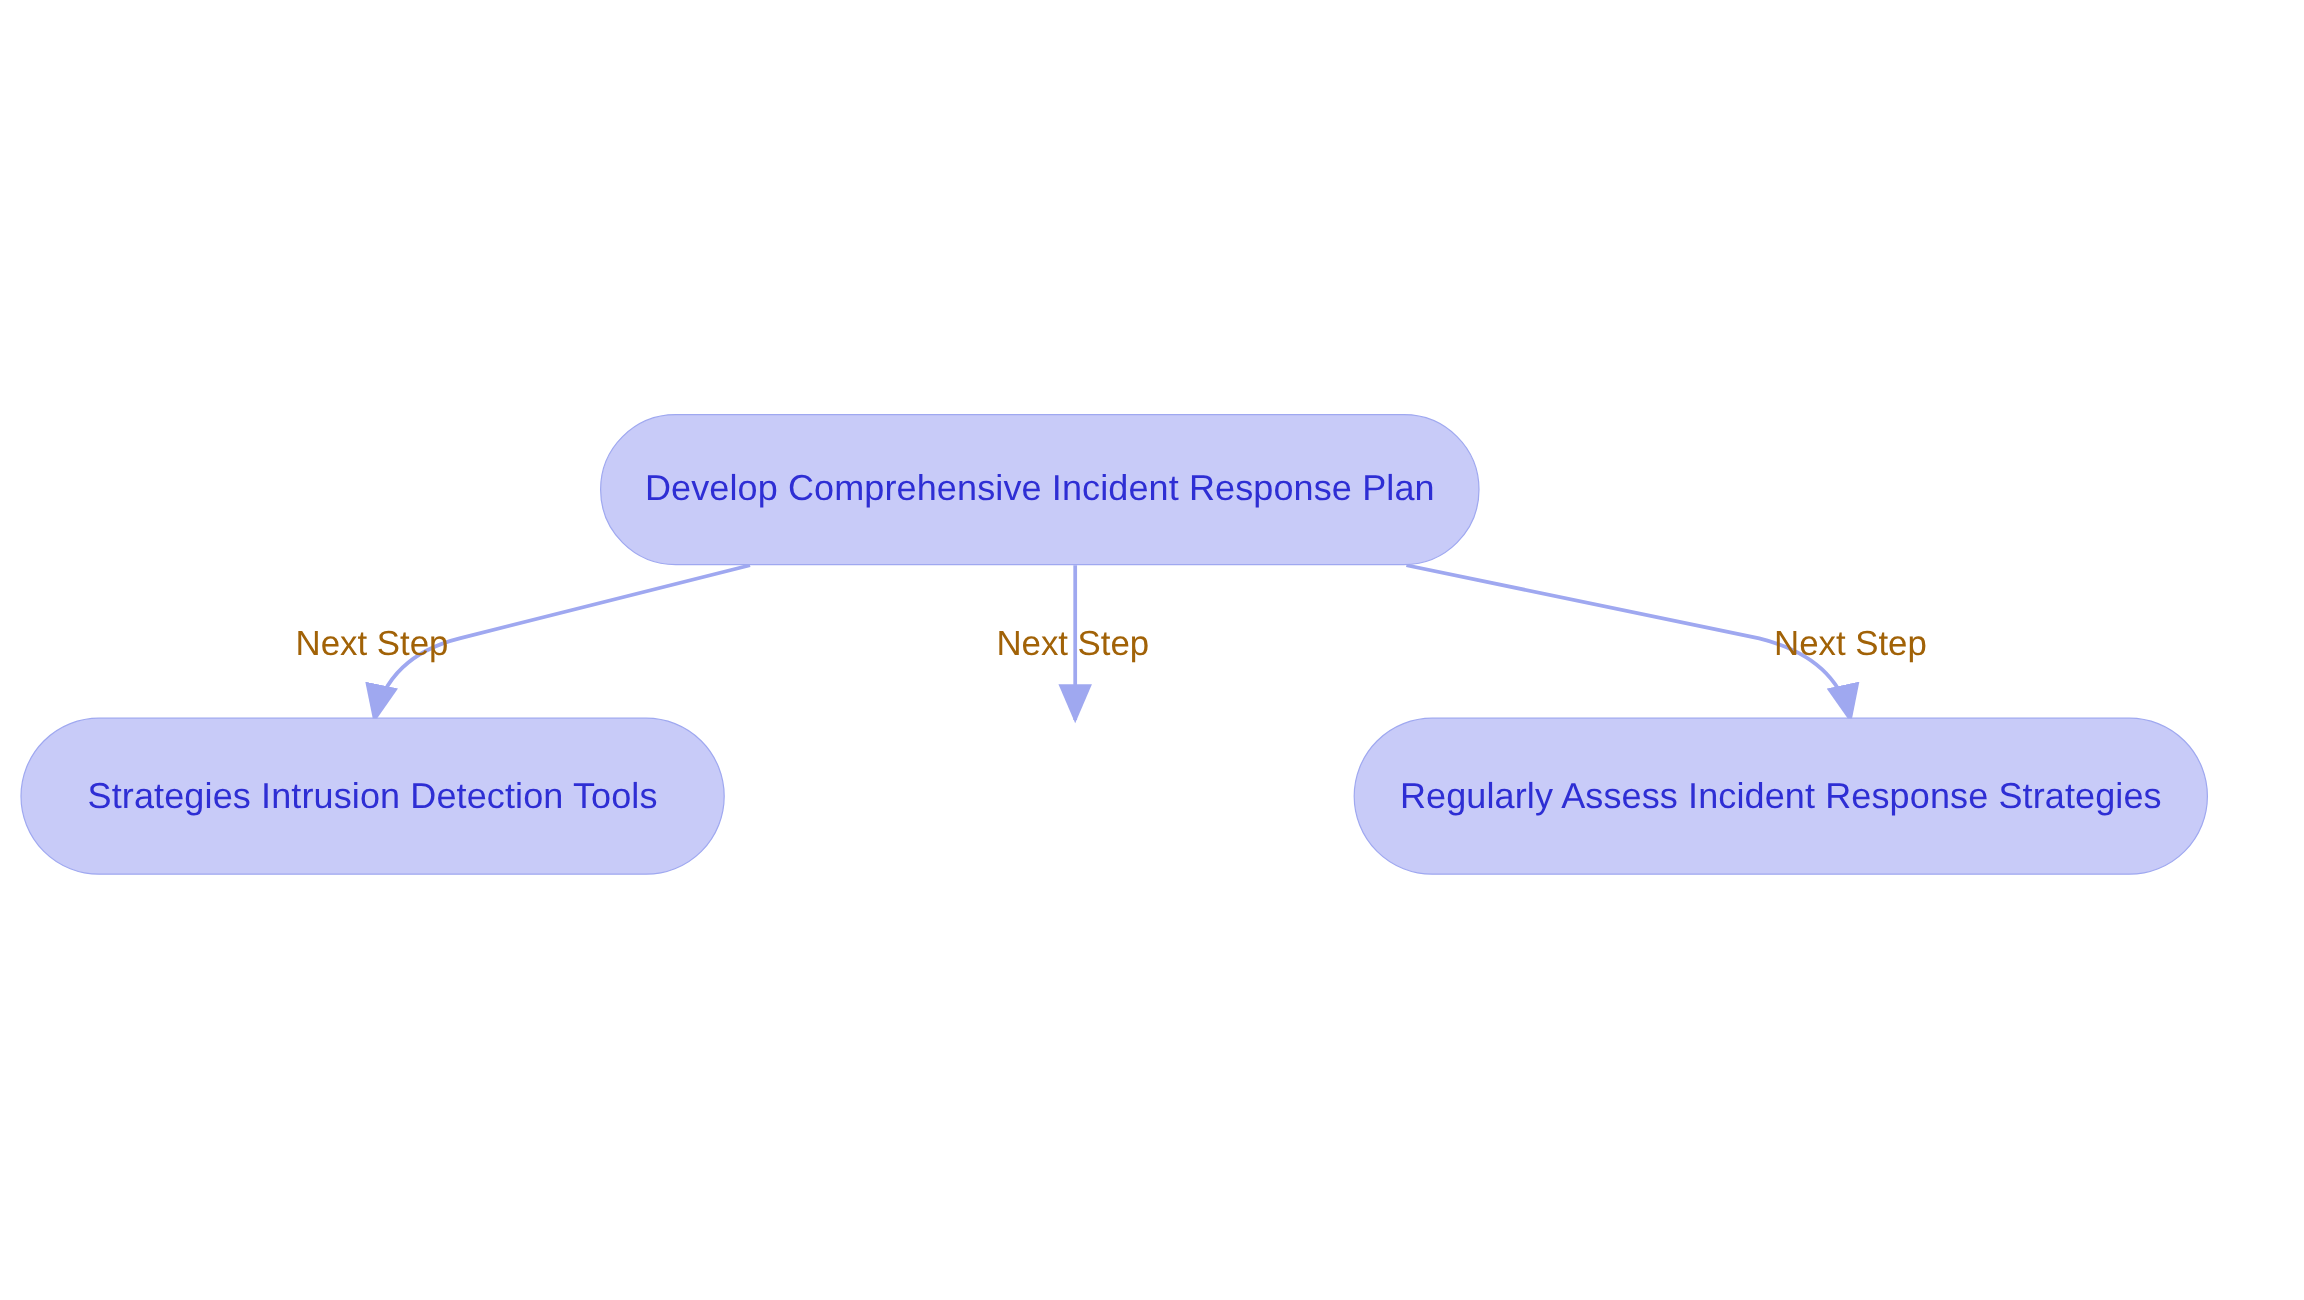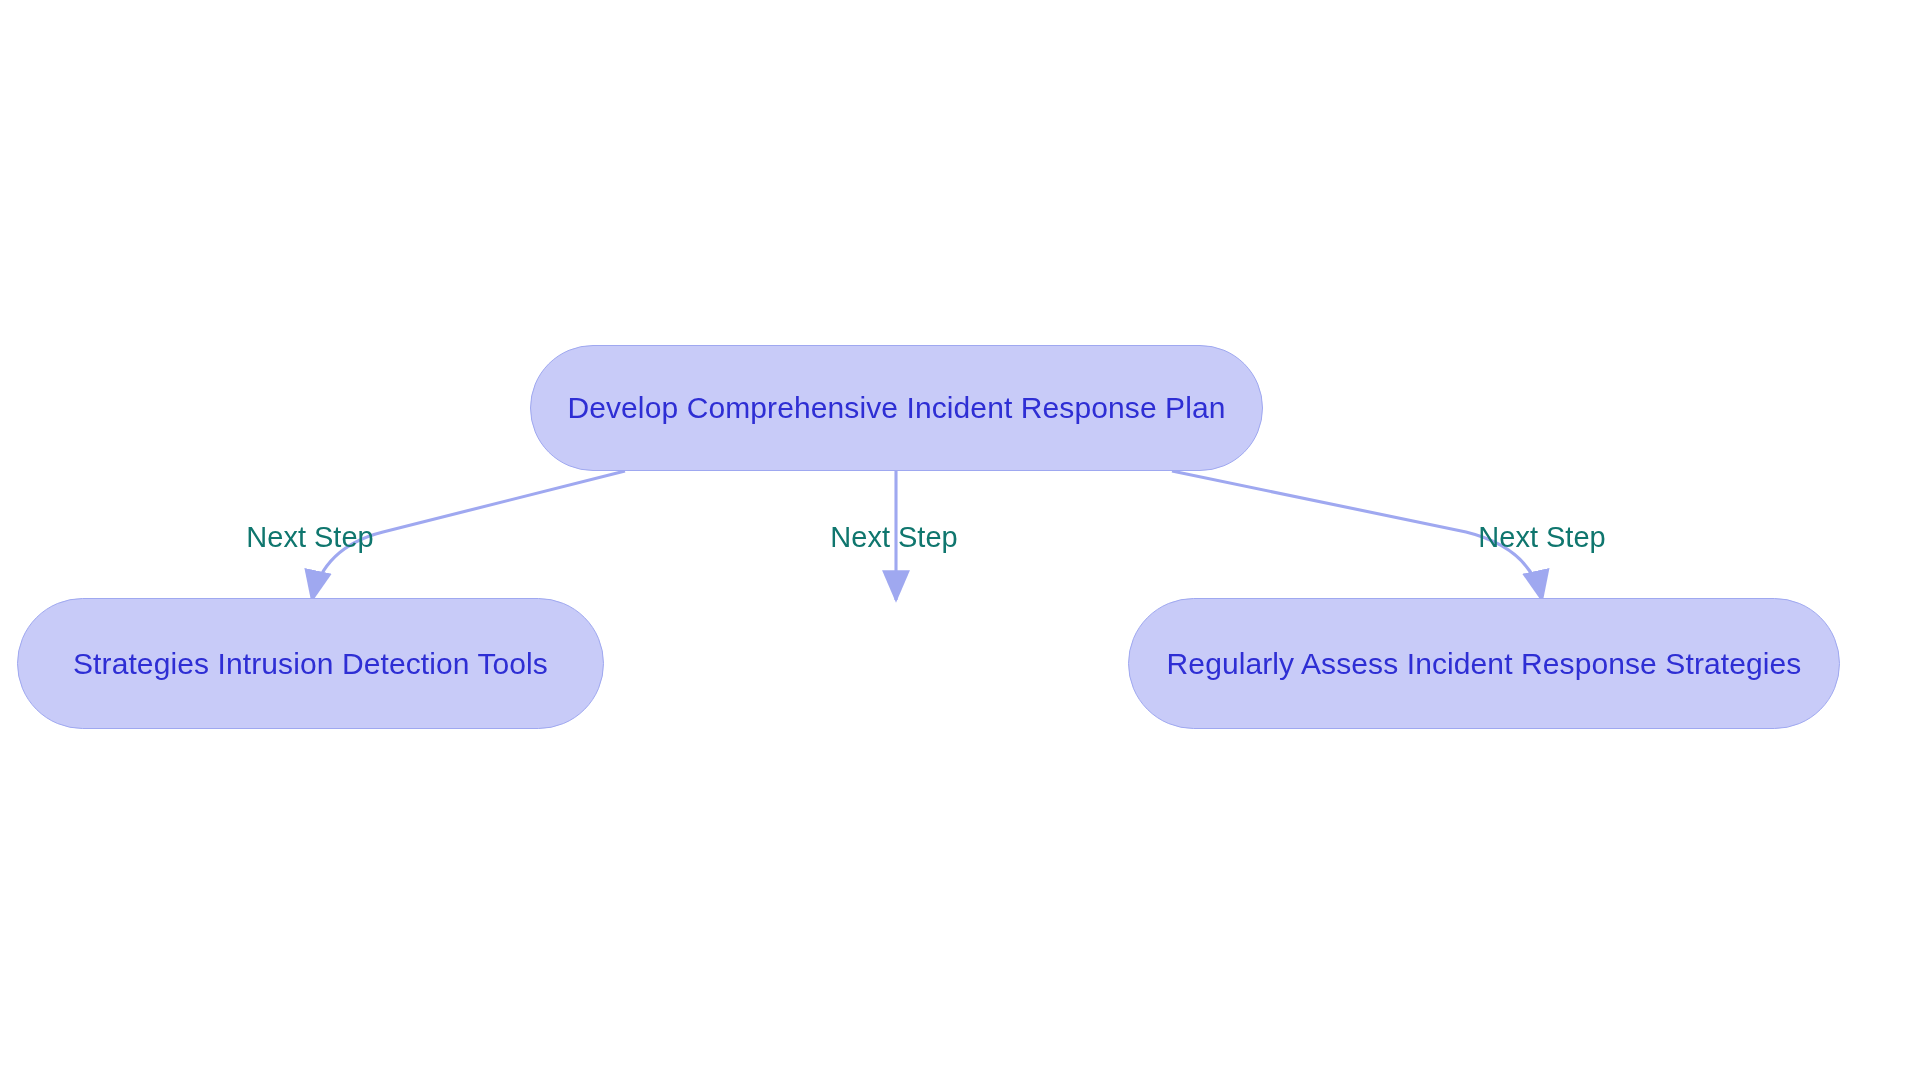--- a/index.html
+++ b/index.html
@@ -42,21 +42,21 @@
   .node-label {
     color: #2e2ed4;
     font-size: 30px;
     font-weight: 400;
     letter-spacing: 0.1px;
     line-height: 1.2;
     white-space: nowrap;
     padding: 0 34px;
   }
   #node-root {
-    left: 530px;
+    left: 500px;
     top: 345px;
     width: 733px;
     height: 126px;
     text-align: center;
   }
   #node-child-0 {
     left: 17px;
     top: 598px;
     width: 587px;
     height: 131px;
@@ -68,21 +68,21 @@
     height: 131px;
   }
   #node-child-2 {
     left: 1128px;
     top: 598px;
     width: 712px;
     height: 131px;
   }
   .edge-label {
     position: absolute;
-    color: #0f766e;
+    color: #a16207;
     font-size: 29px;
     line-height: 1;
     white-space: nowrap;
     background: transparent;
     transform: translate(-50%, -50%);
   }
   #edge-label-0 { left: 310px; top: 537px; }
   #edge-label-1 { left: 894px; top: 537px; }
   #edge-label-2 { left: 1542px; top: 537px; }
 </style>

